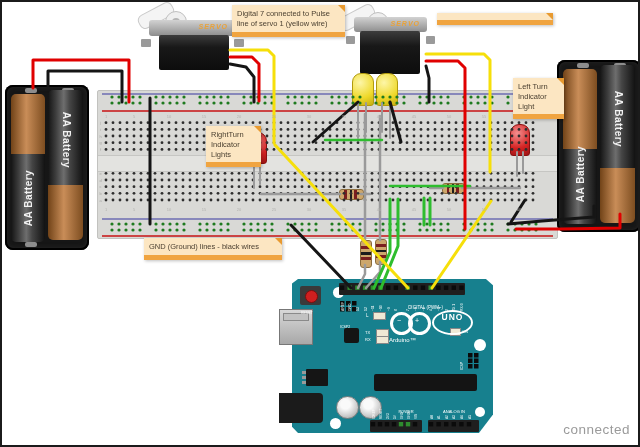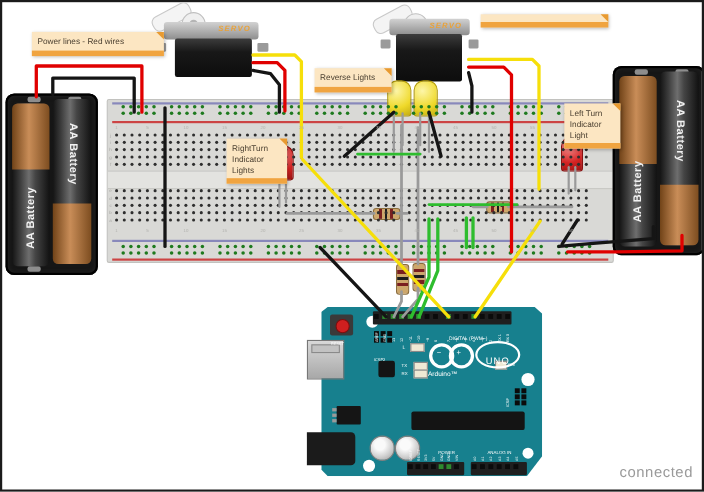--- a/index.html
+++ b/index.html
@@ -42,21 +42,21 @@
   
   #arduino{left:290px;top:277px;width:201px;height:154px;background:#17808e;z-index:5;
     clip-path:polygon(3% 0,96.5% 0,100% 4%,100% 88%,93% 100%,3% 100%,0 96%,0 3%);}
   .hole{position:absolute;background:#fff;border-radius:50%;}
   .hdr{position:absolute;background:#1f1f1f;border-radius:1px;}
   #reset-btn{position:absolute;left:8px;top:7px;width:21px;height:19px;background:#3a3a3a;border-radius:2px;}
   #reset-btn i{position:absolute;left:5px;top:4px;width:11px;height:11px;background:#cf1f1f;border-radius:50%;border:1px solid #7d0e0e;}
   .chip{position:absolute;background:#141414;border-radius:2px;}
   .ledrect{position:absolute;background:#efe9d5;border:0.5px solid #888;}
   .logo-circ{position:absolute;width:17px;height:17px;border:3px solid #fff;border-radius:50%;}
-  #uno-oval{position:absolute;left:140px;top:31px;width:37px;height:21px;border:2px solid #fff;border-radius:50%;color:#fff;font-size:8.5px;font-weight:normal;letter-spacing:1px;display:flex;align-items:flex-end;justify-content:center;}
+  #uno-oval{position:absolute;left:140px;top:31px;width:37px;height:21px;border:2px solid #fff;border-radius:50%;color:#fff;font-size:8.5px;font-weight:bold;letter-spacing:1px;display:flex;align-items:flex-start;justify-content:center;}
   #usb{left:277px;top:307px;width:34px;height:36px;background:linear-gradient(180deg,#d8d8d8,#a8a8a8);border:1px solid #777;box-sizing:border-box;z-index:6;}
   #usb i{position:absolute;left:3px;top:3px;right:3px;height:6px;background:#c2c2c2;border:1px solid #8a8a8a;}
   #powerjack{left:277px;top:391px;width:44px;height:30px;background:#1b1b1b;border-radius:0 4px 4px 0;z-index:6;}
   .cap{position:absolute;width:21px;height:21px;border-radius:50%;background:radial-gradient(circle at 40% 35%,#fafafa 25%,#cfcfcf 60%,#949494);border:1px solid #808080;}
   #vreg{position:absolute;left:14px;top:90px;width:22px;height:17px;background:#151515;border-radius:1px;}
   #vreg i{position:absolute;left:-4px;width:4px;height:3px;background:#9a9a9a;}
   
   #overlay{position:absolute;left:0;top:0;z-index:20;pointer-events:none;}
   #watermark{right:8px;bottom:8px;color:#9a9a9a;font-size:13.5px;letter-spacing:.5px;z-index:41;}
 </style>
@@ -1167,30 +1167,30 @@
         <text x="414.5" y="417" font-size="3.2" fill="#fff" font-family="Liberation Sans, sans-serif" text-anchor="start" transform="rotate(-90 414.5 417)">VIN</text>
         <text x="430.5" y="417" font-size="3.2" fill="#fff" font-family="Liberation Sans, sans-serif" text-anchor="start" transform="rotate(-90 430.5 417)">A0</text>
         <text x="438.1" y="417" font-size="3.2" fill="#fff" font-family="Liberation Sans, sans-serif" text-anchor="start" transform="rotate(-90 438.1 417)">A1</text>
         <text x="445.7" y="417" font-size="3.2" fill="#fff" font-family="Liberation Sans, sans-serif" text-anchor="start" transform="rotate(-90 445.7 417)">A2</text>
         <text x="453.3" y="417" font-size="3.2" fill="#fff" font-family="Liberation Sans, sans-serif" text-anchor="start" transform="rotate(-90 453.3 417)">A3</text>
         <text x="460.9" y="417" font-size="3.2" fill="#fff" font-family="Liberation Sans, sans-serif" text-anchor="start" transform="rotate(-90 460.9 417)">A4</text>
         <text x="468.5" y="417" font-size="3.2" fill="#fff" font-family="Liberation Sans, sans-serif" text-anchor="start" transform="rotate(-90 468.5 417)">A5</text>
       </g>
   </svg>
 
-  <div class="note" style="left:27px;top:27px;width:110px">
-    <span>Power lines - Red wires</span><i class="fold"></i>
+  <div class="note" style="left:230px;top:3px;width:103px">
+    <span>Digital 7 connected to Pulse line of servo 1 (yellow wire)</span><i class="fold"></i>
   </div>
   <div class="note" style="left:435px;top:11px;width:106px">
     <i class="fold"></i>
   </div>
-  <div class="note" style="left:284px;top:60px;width:60px">
-    <span>Reverse Lights</span><i class="fold"></i>
-  </div>
-  <div class="note" style="left:511px;top:92px;width:41px">
+  <div class="note" style="left:511px;top:76px;width:41px">
     <span>Left Turn Indicator Light</span><i class="fold"></i>
   </div>
   <div class="note" style="left:204px;top:124px;width:45px">
     <span>RightTurn Indicator Lights</span><i class="fold"></i>
   </div>
+  <div class="note" style="left:142px;top:236px;width:128px">
+    <span>GND (Ground) lines - black wires</span><i class="fold"></i>
+  </div>
 
   <div id="watermark" class="abs">connected</div>
 </div>
 
 </body></html>

